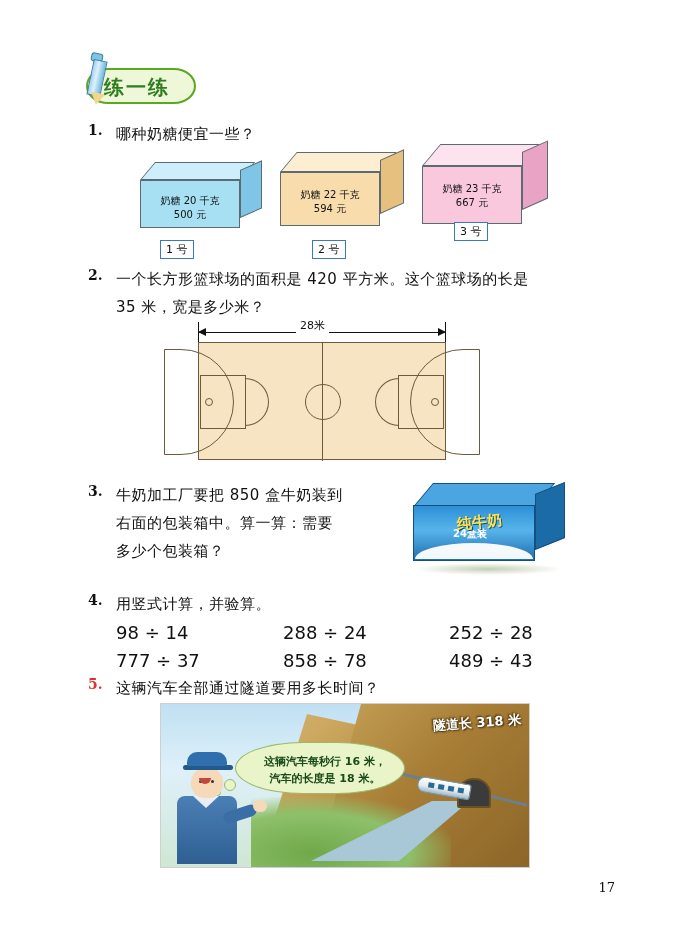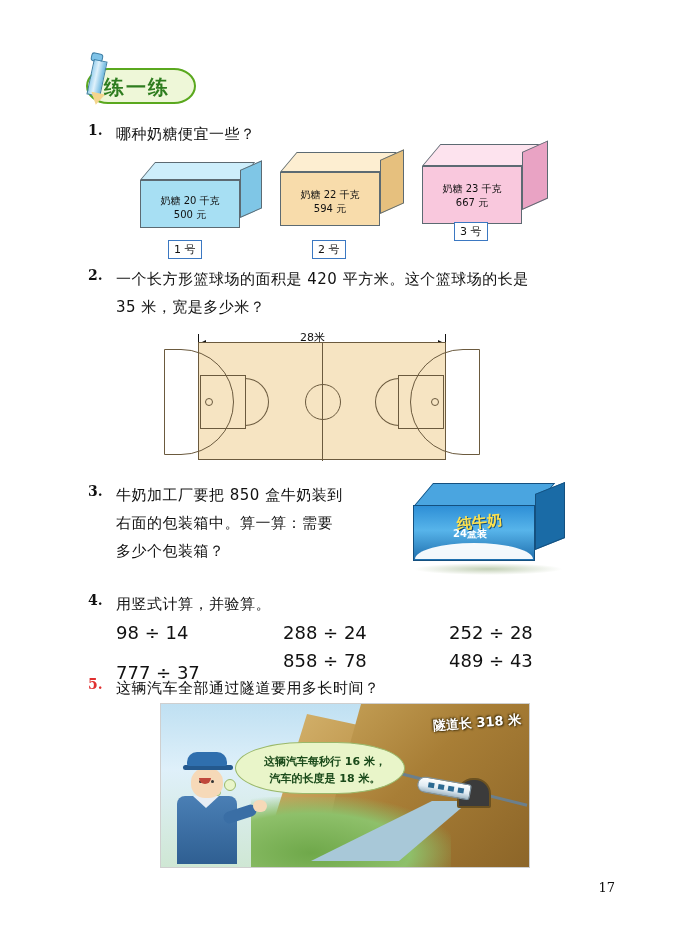--- a/index.html
+++ b/index.html
@@ -131,21 +131,21 @@
     background: #ffffff;
     font-size: 11px;
     color: #111;
     padding: 1px 5px;
     white-space: nowrap;
     font-family: "DejaVu Sans", sans-serif;
   }
 
   
   .court-wrap { position: absolute; left: 198px; top: 318px; width: 290px; height: 145px; }
-  .dimline { position: absolute; left: 0; top: 12px; width: 248px; height: 22px; text-align: center; }
+  .dimline { position: absolute; left: 0; top: 0; width: 248px; height: 22px; text-align: center; }
   .dimline .line {
     position: absolute; left: 0; top: 14px; width: 248px; height: 1px; background: #111;
   }
   .dimline .arrowL, .dimline .arrowR {
     position: absolute; top: 10px; width: 0; height: 0;
     border-top: 4px solid transparent; border-bottom: 4px solid transparent;
   }
   .dimline .arrowL { left: 0; border-right: 8px solid #111; }
   .dimline .arrowR { right: 0; border-left: 8px solid #111; }
   .dimline .tickL, .dimline .tickR {
@@ -389,21 +389,21 @@
   <div class="qtext" style="left:116px; top:119px;">哪种奶糖便宜一些？</div>
 
   <div class="boxes">
 
     <div class="box" style="left:0px; top:22px;">
       <div class="topface" style="left:0; top:0; width:100px; height:18px; background:#cdeefb; transform: skewX(-40deg); transform-origin: bottom left;"></div>
       <div class="front" style="background:#a7dff3; top:18px;"></div>
       <div class="sideface" style="left:100px; top:8px; width:22px; height:48px; background:#7fc6e6; transform: skewY(-24deg); transform-origin: top left;"></div>
       <div class="boxlabel" style="left:0; top:32px;">奶糖 20 千克</div>
       <div class="boxlabel" style="left:0; top:46px;">500 元</div>
-      <div class="tag" style="left:28px; top:78px;">1 号</div>
+      <div class="tag" style="left:20px; top:78px;">1 号</div>
     </div>
 
     <div class="box" style="left:140px; top:12px;">
       <div class="topface" style="left:0; top:0; width:100px; height:20px; background:#fdeed1; transform: skewX(-40deg); transform-origin: bottom left;"></div>
       <div class="front" style="background:#f8dcab; top:20px; height:54px;"></div>
       <div class="sideface" style="left:100px; top:8px; width:24px; height:54px; background:#e6c07e; transform: skewY(-24deg); transform-origin: top left;"></div>
       <div class="boxlabel" style="left:0; top:36px;">奶糖 22 千克</div>
       <div class="boxlabel" style="left:0; top:50px;">594 元</div>
       <div class="tag" style="left:32px; top:88px;text-align:center;">2 号</div>
     </div>
@@ -460,21 +460,21 @@
     <div class="shadow"></div>
   </div>
 
   <div class="qnum" style="left:88px; top:592px;">4.</div>
   <div class="qtext" style="left:116px; top:589px;">用竖式计算，并验算。</div>
 
   <div class="calc" style="left:116px; top:622px;">98 ÷ 14</div>
   <div class="calc" style="left:283px; top:622px;">288 ÷ 24</div>
   <div class="calc" style="left:449px; top:622px;">252 ÷ 28</div>
 
-  <div class="calc" style="left:116px; top:650px;margin-top:12px;">777 ÷ 37</div>
+  <div class="calc" style="left:116px; top:650px;">777 ÷ 37</div>
   <div class="calc" style="left:283px; top:650px;">858 ÷ 78</div>
   <div class="calc" style="left:449px; top:650px;">489 ÷ 43</div>
 
   <div class="qnum red" style="left:88px; top:676px;">5.</div>
   <div class="qtext" style="left:116px; top:673px;">这辆汽车全部通过隧道要用多长时间？</div>
 
   <div class="scene">
     <div class="mountain2"></div>
     <div class="mountain"></div>
     <div class="greens"></div>

